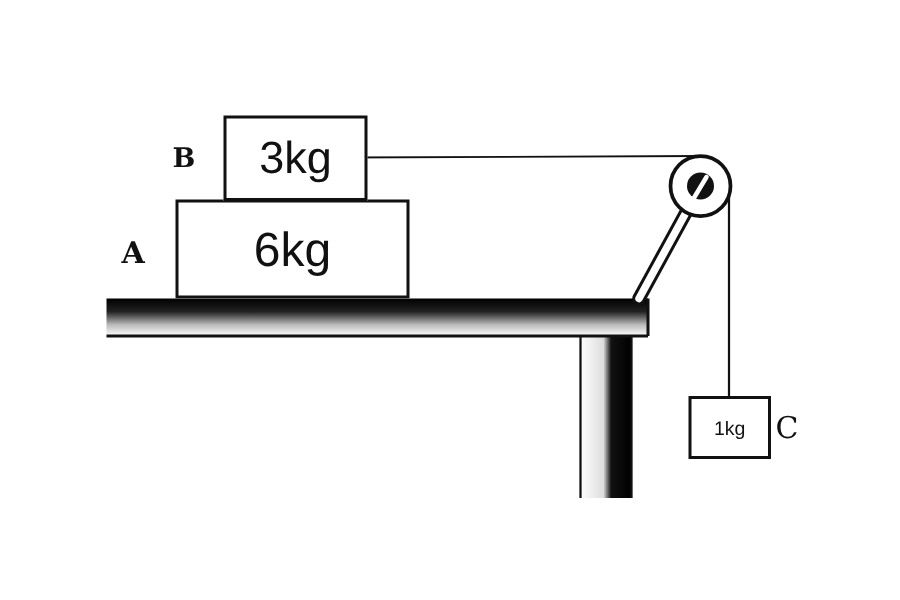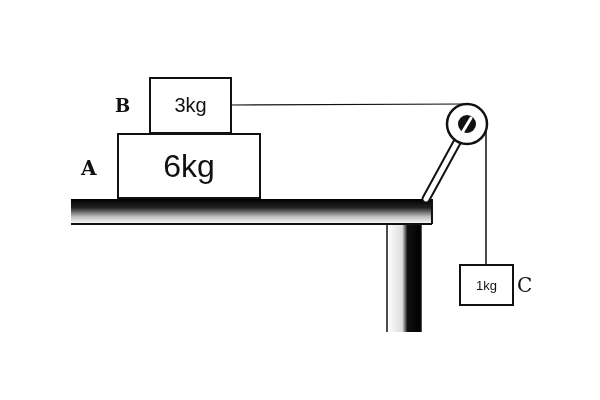--- a/index.html
+++ b/index.html
@@ -48,26 +48,26 @@
 
   <line x1="486" y1="126" x2="486" y2="264" stroke="#111" stroke-width="1.5"></line>
 
   <g>
     <circle cx="467" cy="124" r="20" fill="#fff" stroke="#111" stroke-width="2.5"></circle>
     <circle cx="467" cy="124" r="9" fill="#111"></circle>
     <line x1="462" y1="133" x2="471" y2="118" stroke="#fff" stroke-width="3" stroke-linecap="round"></line>
   </g>
 </svg>
 
-<div class="box" style="left:117px; top:133px; width:144px; height:66px; font-size:32px;">
+<div class="box" style="left:117px; top:133px; width:156px; height:66px; font-size:32px;">
   <span>6kg</span>
 </div>
 <span class="label" style="left:81px; top:156px; font-size:20px;">A</span>
 
-<div class="box" style="left:149px; top:77px; width:83px; height:57px; font-size:20px;">
+<div class="box" style="left:149px; top:77px; width:96px; height:57px; font-size:30px;">
   <span>3kg</span>
 </div>
 <span class="label" style="left:115px; top:95px; font-size:18px;">B</span>
 
 <div class="box" style="left:459px; top:264px; width:55px; height:42px; font-size:13px;">
   <span>1kg</span>
 </div>
 <span class="label" style="left:517px; top:273px; font-size:20px; font-weight:normal;">C</span>
 
 </body></html>

